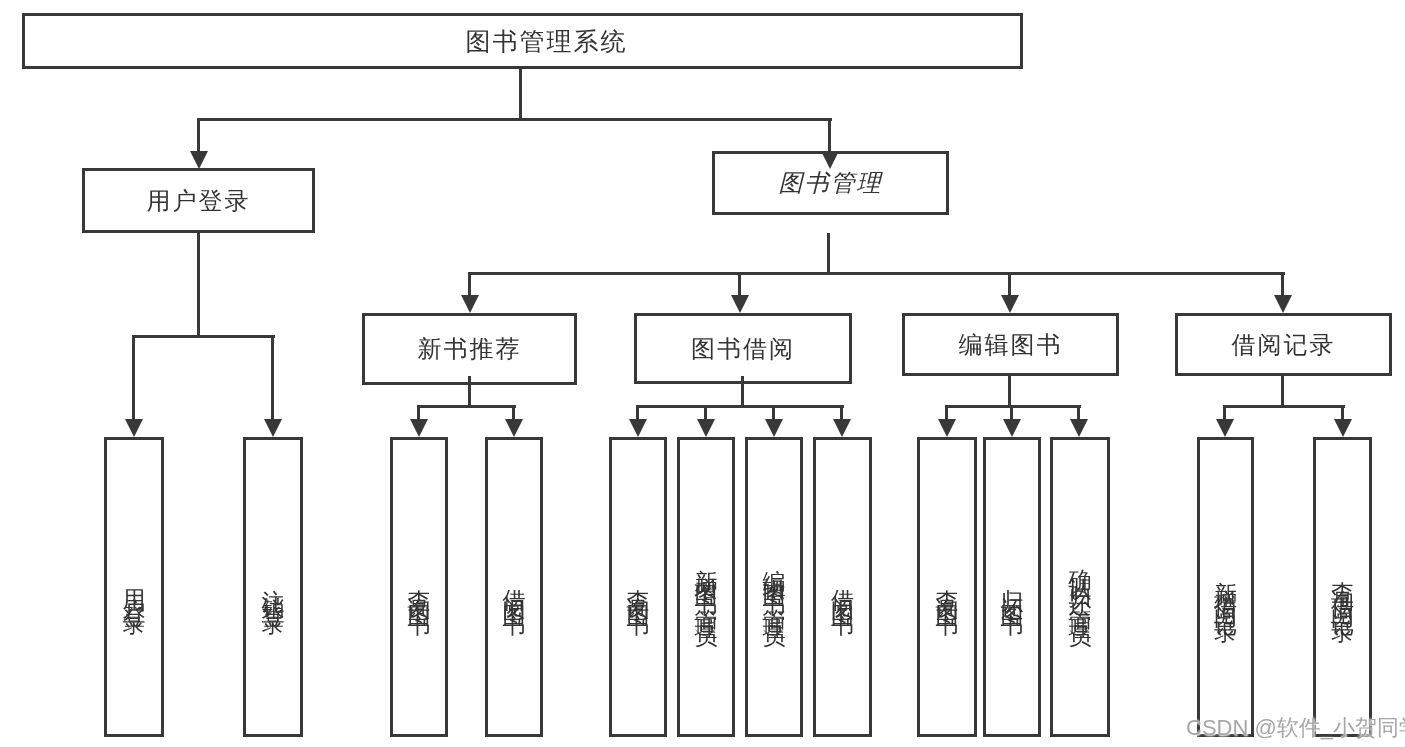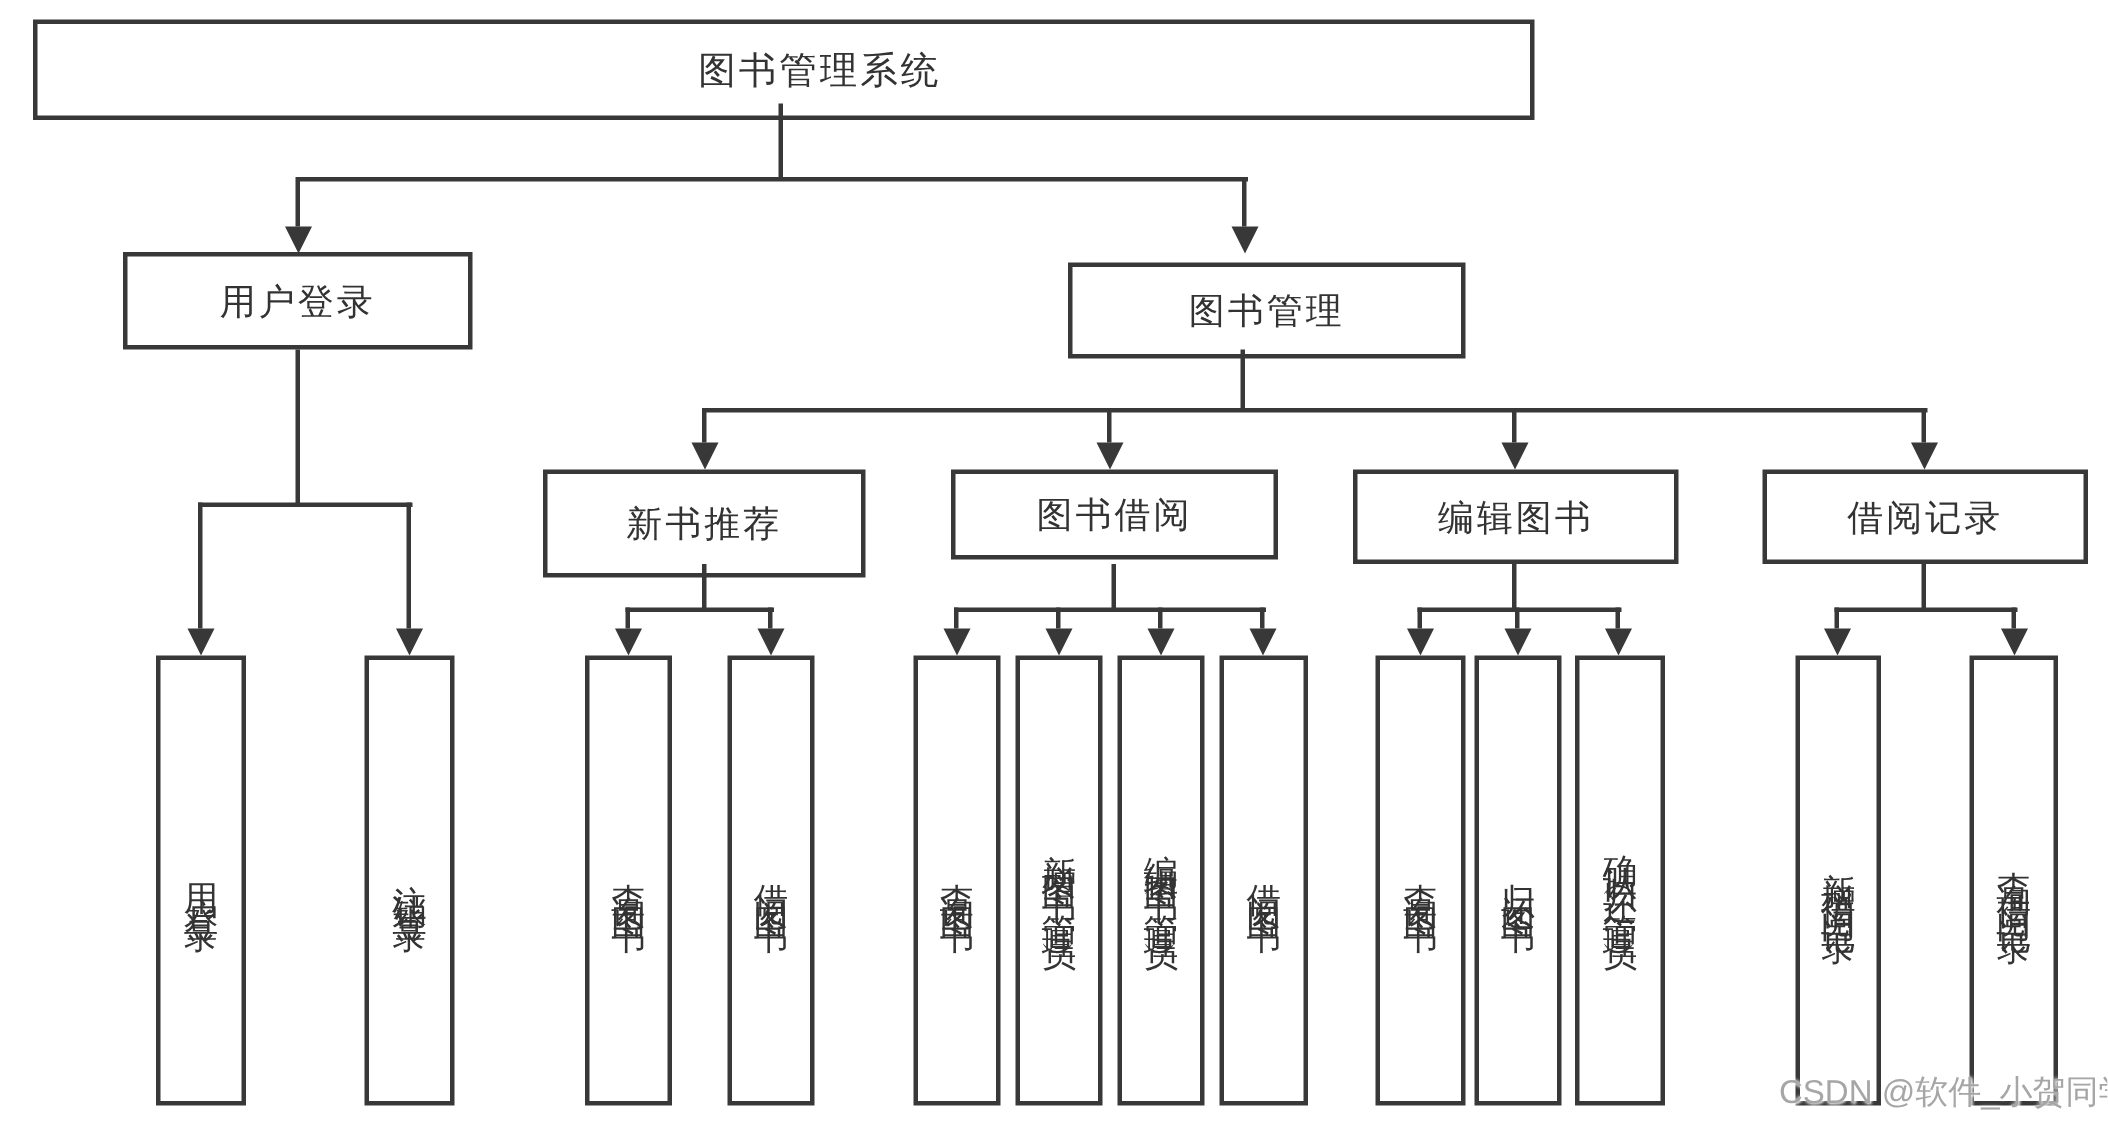--- a/index.html
+++ b/index.html
@@ -55,37 +55,37 @@
     white-space:nowrap;
     text-shadow:0 0 3px #ffffff, 1px 1px 2px #ffffff;
     z-index:5;
   }
 </style>
 </head>
 <body>
 
 <div id="canvas">
 
-  <div class="hbox root" style="left:22px;top:13px;width:1001px;height:67px;padding-left:48px;">
+  <div class="hbox root" style="left:22px;top:13px;width:1001px;height:56px;padding-left:48px;">
     <span class="hlabel">图书管理系统</span>
   </div>
 
   <div class="hbox" style="left:82px;top:168px;width:233px;height:65px;">
     <span class="hlabel">用户登录</span>
   </div>
 
-  <div class="hbox" style="left:712px;top:175px;width:265px;height:64px;">
+  <div class="hbox" style="left:712px;top:151px;width:237px;height:64px;font-style:italic;">
     <span class="hlabel">图书管理</span>
   </div>
 
   <div class="hbox" style="left:362px;top:313px;width:215px;height:72px;">
     <span class="hlabel">新书推荐</span>
   </div>
 
-  <div class="hbox" style="left:634px;top:313px;width:218px;height:60px;">
+  <div class="hbox" style="left:634px;top:313px;width:218px;height:71px;">
     <span class="hlabel">图书借阅</span>
   </div>
 
   <div class="hbox" style="left:902px;top:313px;width:217px;height:63px;">
     <span class="hlabel">编辑图书</span>
   </div>
 
   <div class="hbox" style="left:1175px;top:313px;width:217px;height:63px;">
     <span class="hlabel">借阅记录</span>
   </div>

